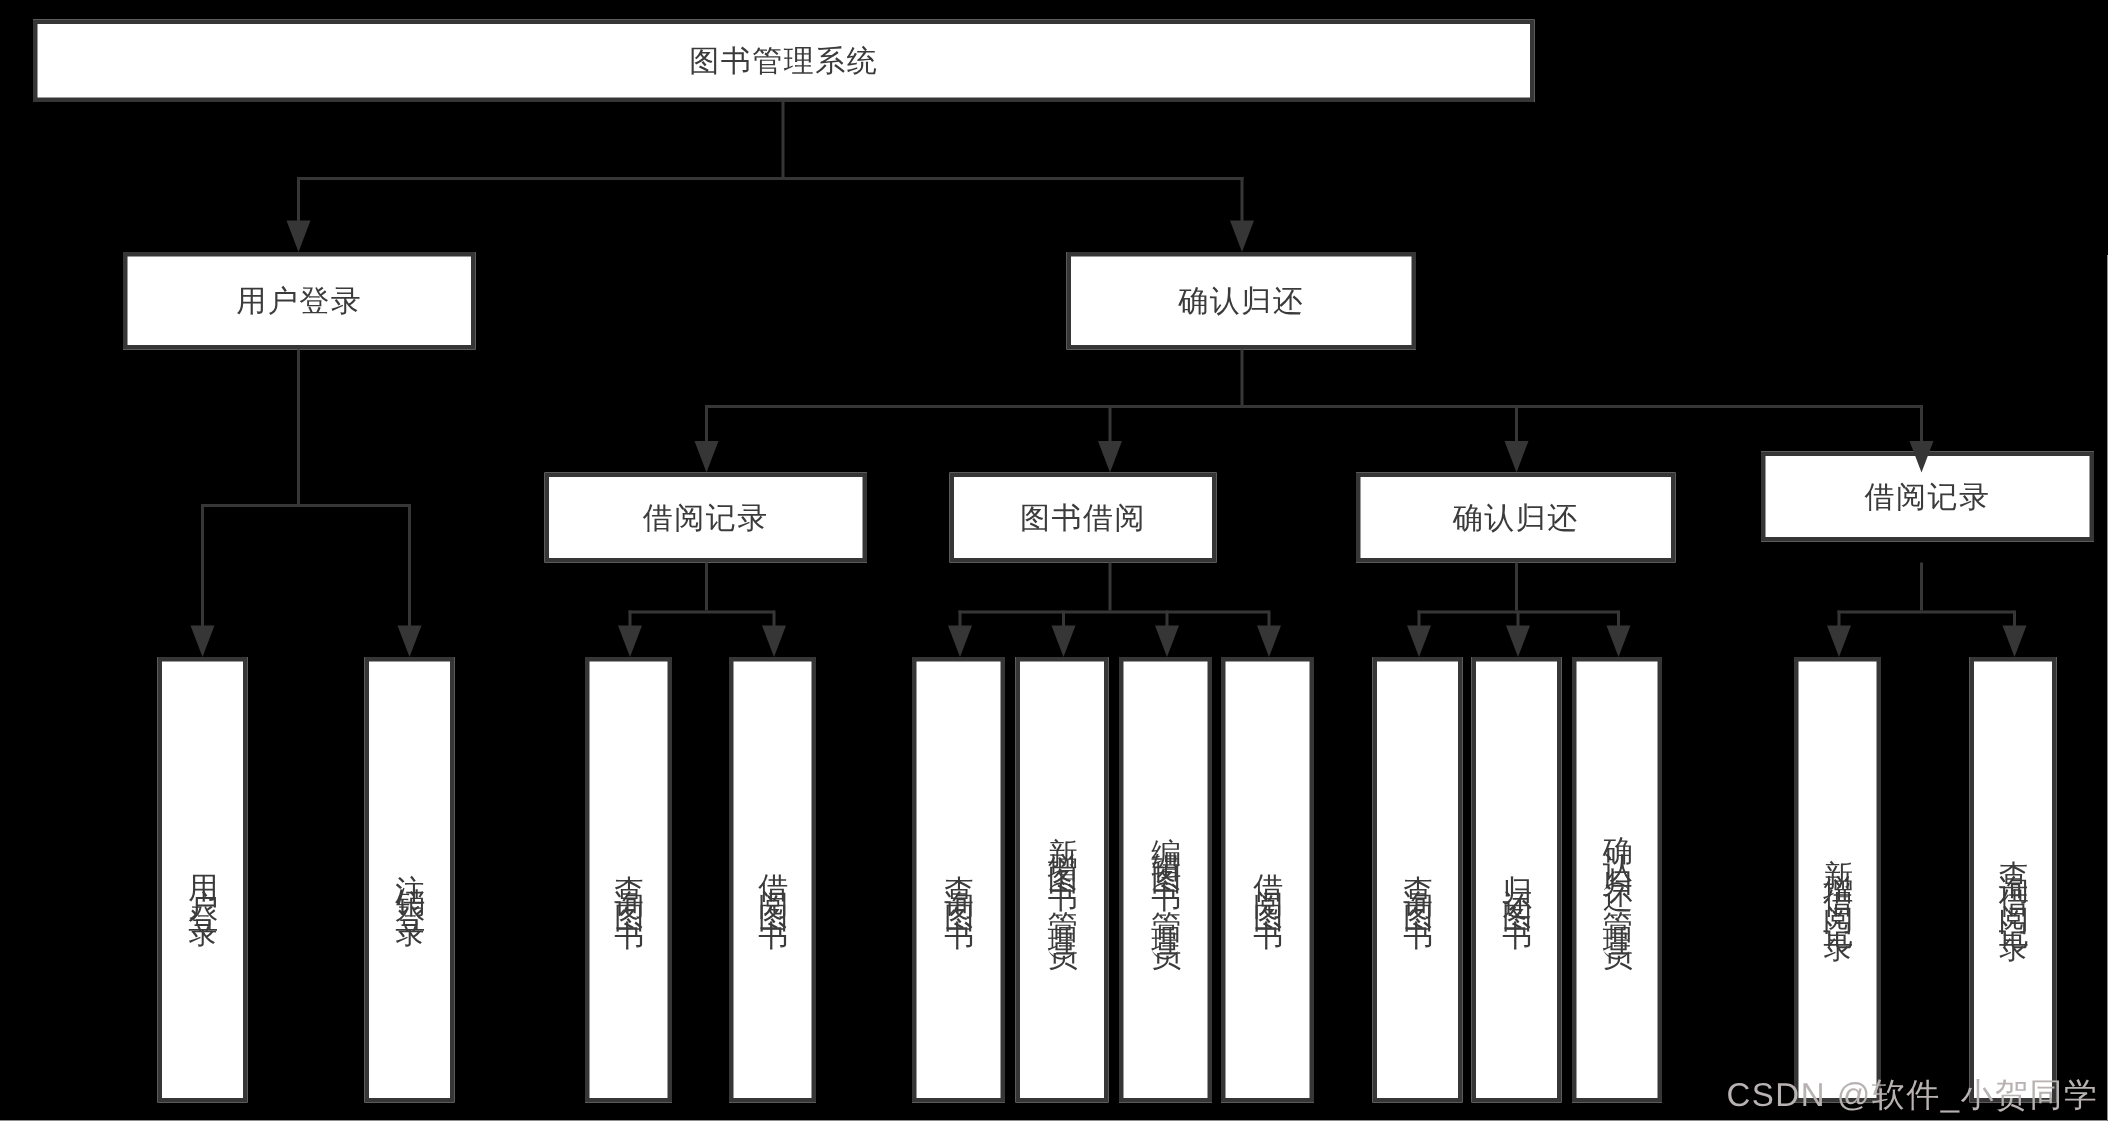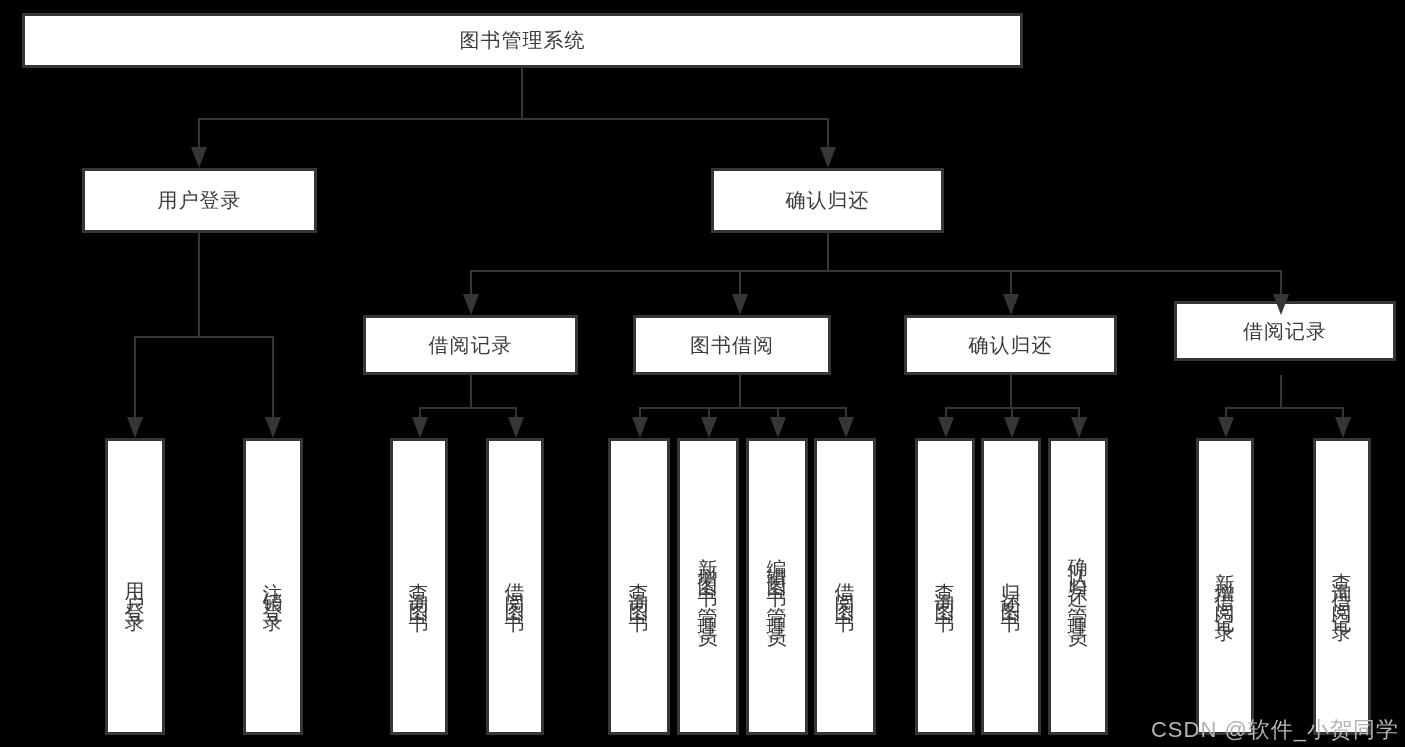--- a/index.html
+++ b/index.html
@@ -63,21 +63,21 @@
   <div class="box" style="left:82px;top:168px;width:235px;height:65px">
     <span class="hlabel">用户登录</span>
   </div>
   <div class="box" style="left:711px;top:168px;width:233px;height:65px">
     <span class="hlabel">确认归还</span>
   </div>
 
   <div class="box" style="left:363px;top:315px;width:215px;height:60px">
     <span class="hlabel">借阅记录</span>
   </div>
-  <div class="box" style="left:633px;top:315px;width:198px;height:60px">
+  <div class="box" style="left:633px;top:315px;width:178px;height:60px">
     <span class="hlabel">图书借阅</span>
   </div>
   <div class="box" style="left:904px;top:315px;width:213px;height:60px">
     <span class="hlabel">确认归还</span>
   </div>
   <div class="box" style="left:1174px;top:301px;width:222px;height:60px">
     <span class="hlabel">借阅记录</span>
   </div>
 
   <div class="box leaf" style="left:105px;top:438px;width:60px;height:297px">

